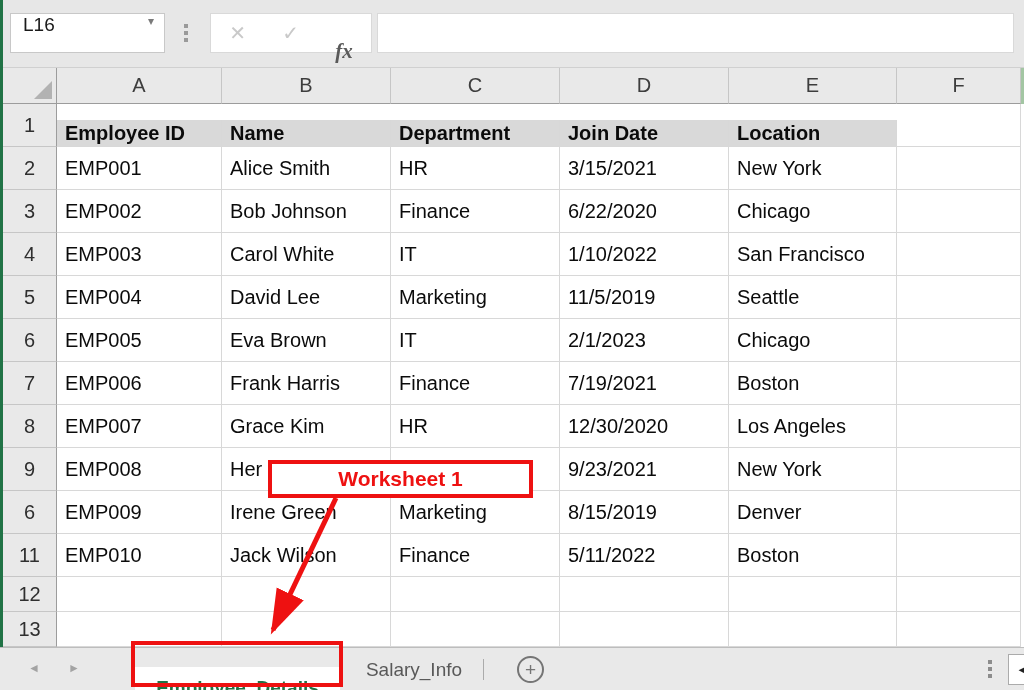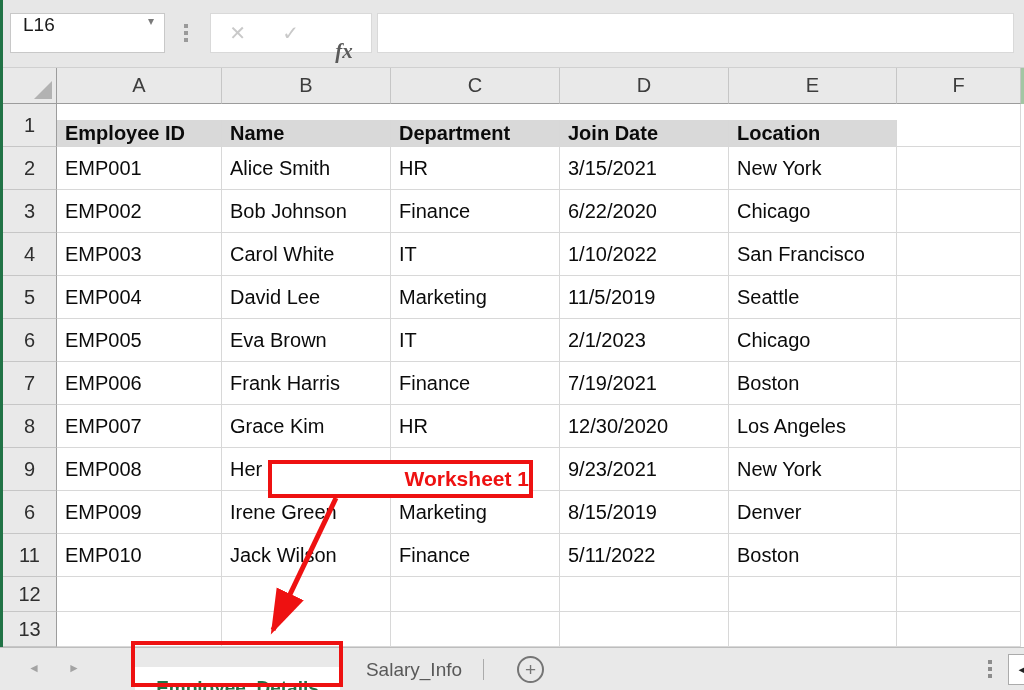--- a/index.html
+++ b/index.html
@@ -63,21 +63,21 @@
   #add-sheet { position:absolute; left:517px; top:8px; width:27px; height:27px;
                border:2px solid #757575; border-radius:50%; display:flex; align-items:center;
                justify-content:center; color:#757575; font-size:19px; line-height:1; }
   #scroll-box { position:absolute; left:1008px; top:6px; width:34px; height:31px;
                 background:#fff; border:1px solid #ababab; display:flex; align-items:center;
                 padding-left:7px; font-size:13px; color:#222; }
 
   
   #ann-box { position:absolute; left:268px; top:460px; width:265px; height:38px;
              border:4px solid #ee1111; background:#fff; display:flex; align-items:center;
-             justify-content:flex-end; z-index:30; }
+             justify-content:center; z-index:30; }
   #ann-box span { color:#ee1111; font-weight:700; font-size:21px; }
   #ann-arrow { position:absolute; left:248px; top:494px; z-index:29; }
   #ann-tab-rect { position:absolute; left:131px; top:641px; width:212px; height:46px;
                   border:4px solid #ee1111; background:transparent; z-index:31; }
 </style>
 </head>
 <body>
 
 <div id="app">
 

